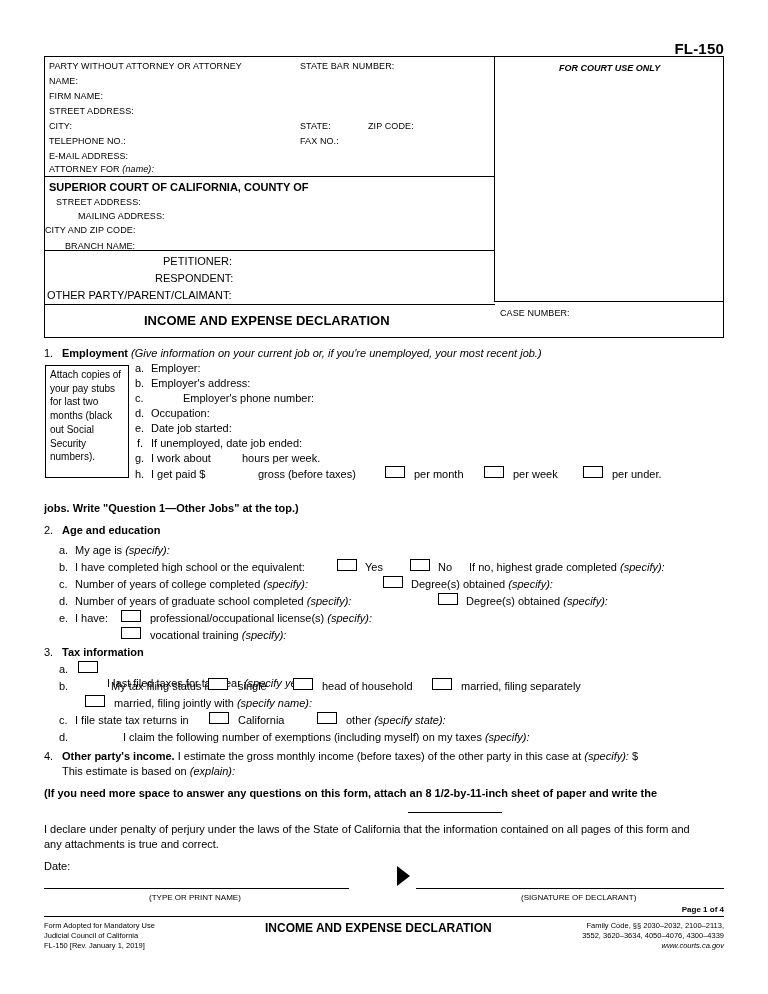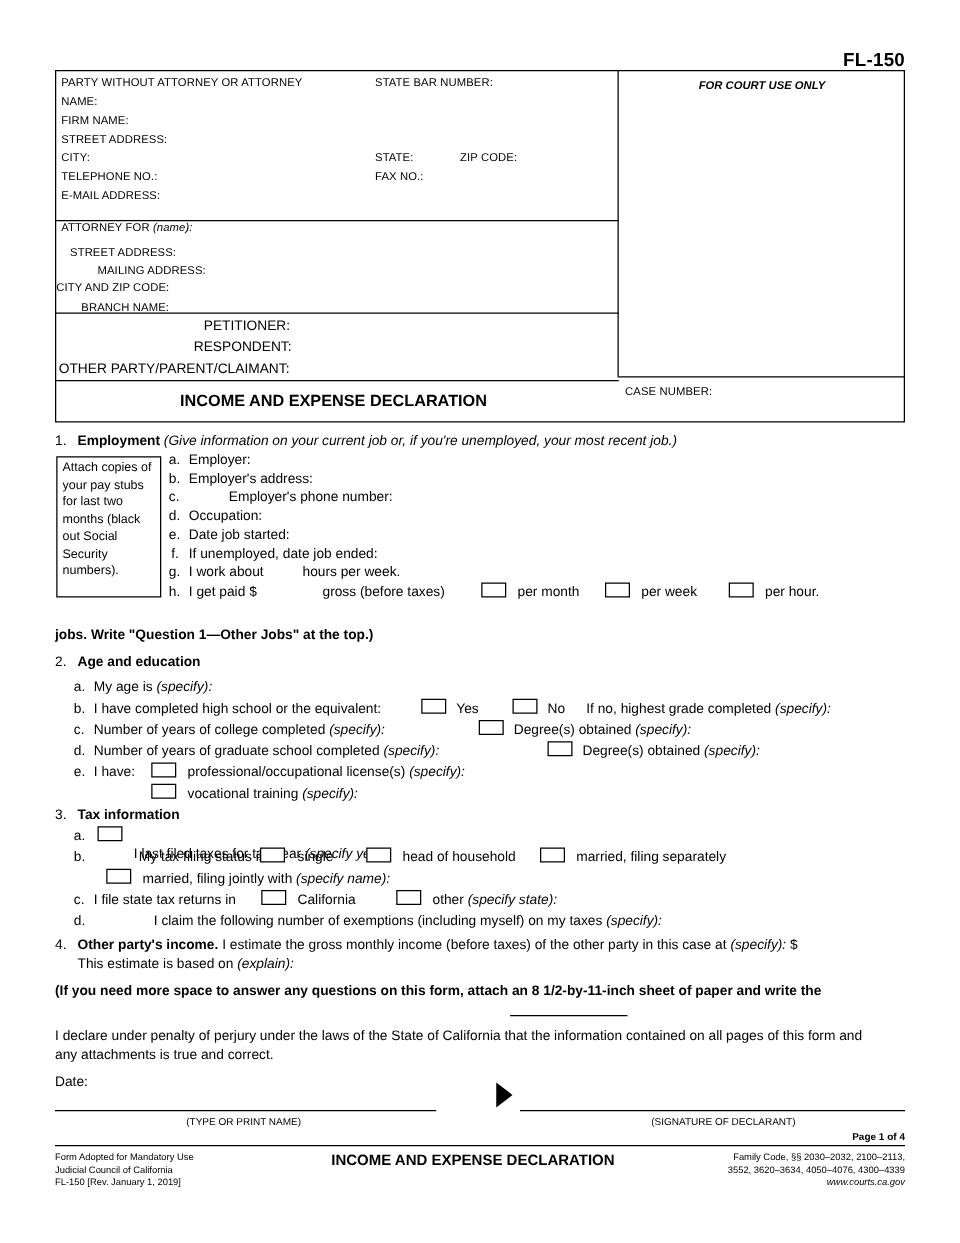--- a/index.html
+++ b/index.html
@@ -217,24 +217,25 @@
   <div class="cap-label" style="left:300px; top:61px;">STATE BAR NUMBER:</div>
   <div class="cap-label" style="left:49px; top:76px;">NAME:</div>
   <div class="cap-label" style="left:49px; top:91px;">FIRM NAME:</div>
   <div class="cap-label" style="left:49px; top:106px;">STREET ADDRESS:</div>
   <div class="cap-label" style="left:49px; top:121px;">CITY:</div>
   <div class="cap-label" style="left:300px; top:121px;">STATE:</div>
   <div class="cap-label" style="left:368px; top:121px;">ZIP CODE:</div>
   <div class="cap-label" style="left:49px; top:136px;">TELEPHONE NO.:</div>
   <div class="cap-label" style="left:300px; top:136px;">FAX NO.:</div>
   <div class="cap-label" style="left:49px; top:151px;">E-MAIL ADDRESS:</div>
-  <div class="cap-label" style="left:49px; top:177px;"><span>ATTORNEY FOR</span> <i>(name):</i></div>
+  <div class="cap-label" style="left:49px; top:164px;"><span>ATTORNEY FOR</span> <i>(name):</i></div>
 
   <div class="court-use" style="left:559px; top:63px;">FOR COURT USE ONLY</div>
 
+  <div class="cap-label-bold" style="left:49px; top:181px;">SUPERIOR COURT OF CALIFORNIA, COUNTY OF</div>
   <div class="cap-label" style="left:56px; top:197px;">STREET ADDRESS:</div>
   <div class="cap-label" style="left:52px; top:211px;padding-left:26px;">MAILING ADDRESS:</div>
   <div class="cap-label" style="left:45px; top:225px;">CITY AND ZIP CODE:</div>
   <div class="cap-label" style="left:65px; top:241px;">BRANCH NAME:</div>
 
   <div class="t" style="left:163px; top:255px;">PETITIONER:</div>
   <div class="t" style="left:155px; top:272px;">RESPONDENT:</div>
   <div class="t" style="left:47px; top:289px;">OTHER PARTY/PARENT/CLAIMANT:</div>
 
   <div class="title-main" style="left:144px; top:313px;">INCOME AND EXPENSE DECLARATION</div>
@@ -264,21 +265,21 @@
   <div class="t" style="left:242px; top:452px;">hours per week.</div>
 
   <div class="t" style="left:135px; top:468px;">h.</div>
   <div class="t" style="left:151px; top:468px;">I get paid $</div>
   <div class="t" style="left:258px; top:468px;">gross (before taxes)</div>
   <div class="cb" style="left:385px; top:466px;"></div>
   <div class="t" style="left:414px; top:468px;">per month</div>
   <div class="cb" style="left:484px; top:466px;"></div>
   <div class="t" style="left:513px; top:468px;">per week</div>
   <div class="cb" style="left:583px; top:466px;"></div>
-  <div class="t" style="left:612px; top:468px;">per hour.</div>
+  <div class="t" style="left:612px; top:468px;">per under.</div>
 
   <div class="t b" style="left:44px; top:502px;">jobs. Write "Question 1—Other Jobs" at the top.)</div>
 
   <div class="sec-num" style="left:44px; top:524px;">2.</div>
   <div class="t b" style="left:62px; top:524px;">Age and education</div>
 
   <div class="t" style="left:59px; top:544px;">a.</div>
   <div class="t" style="left:75px; top:544px;"><span>My age is</span> <i>(specify):</i></div>
 
   <div class="t" style="left:59px; top:561px;">b.</div>

